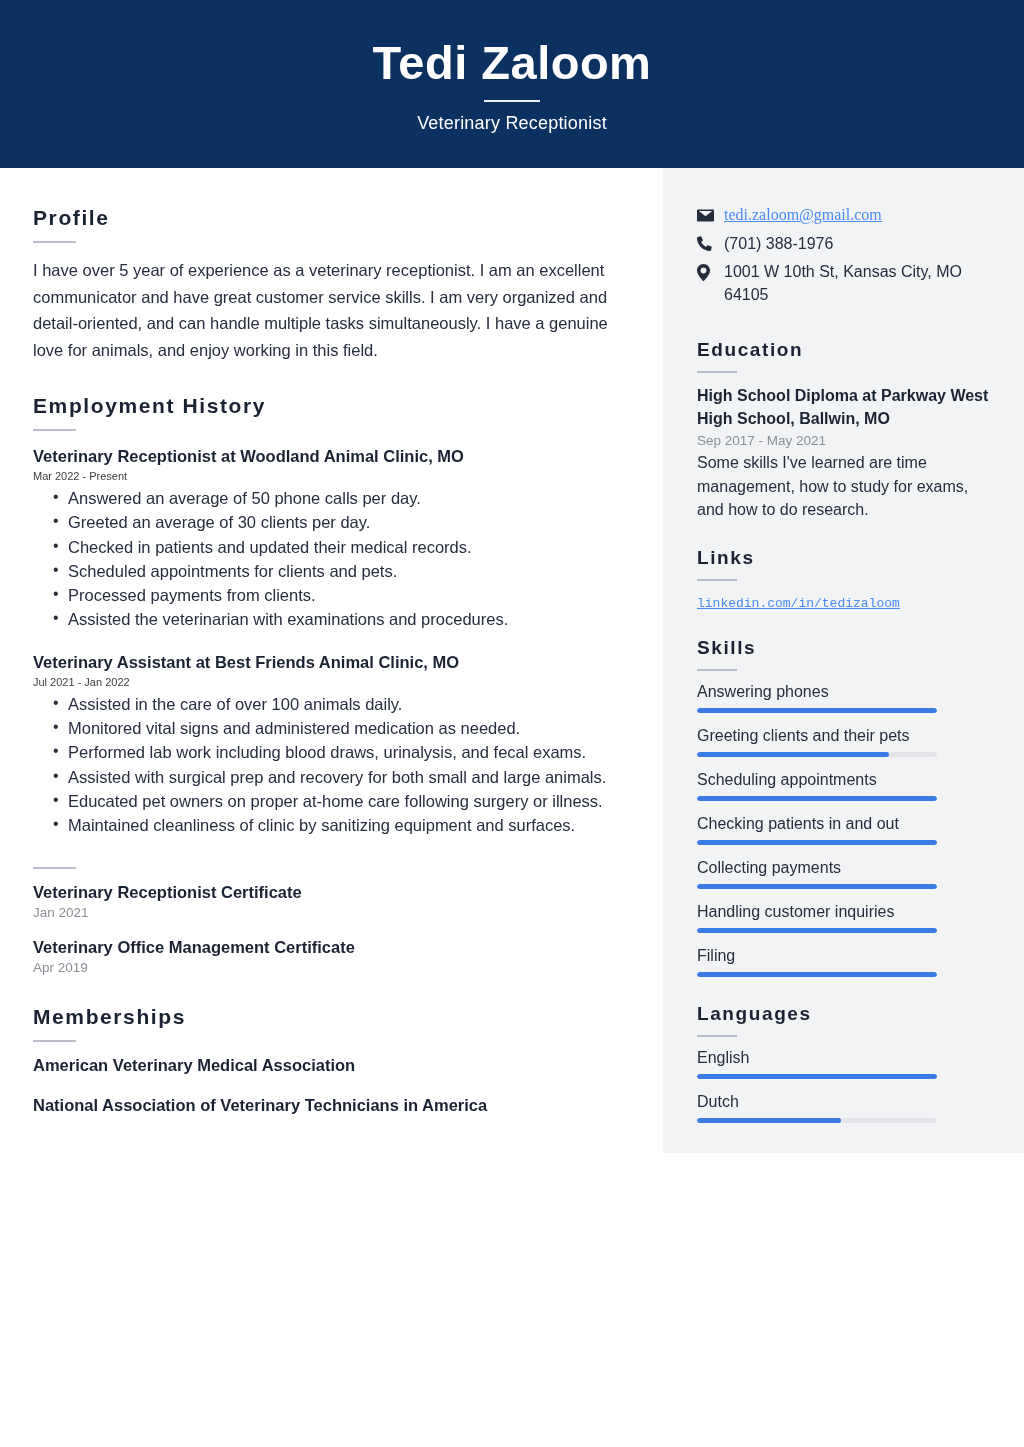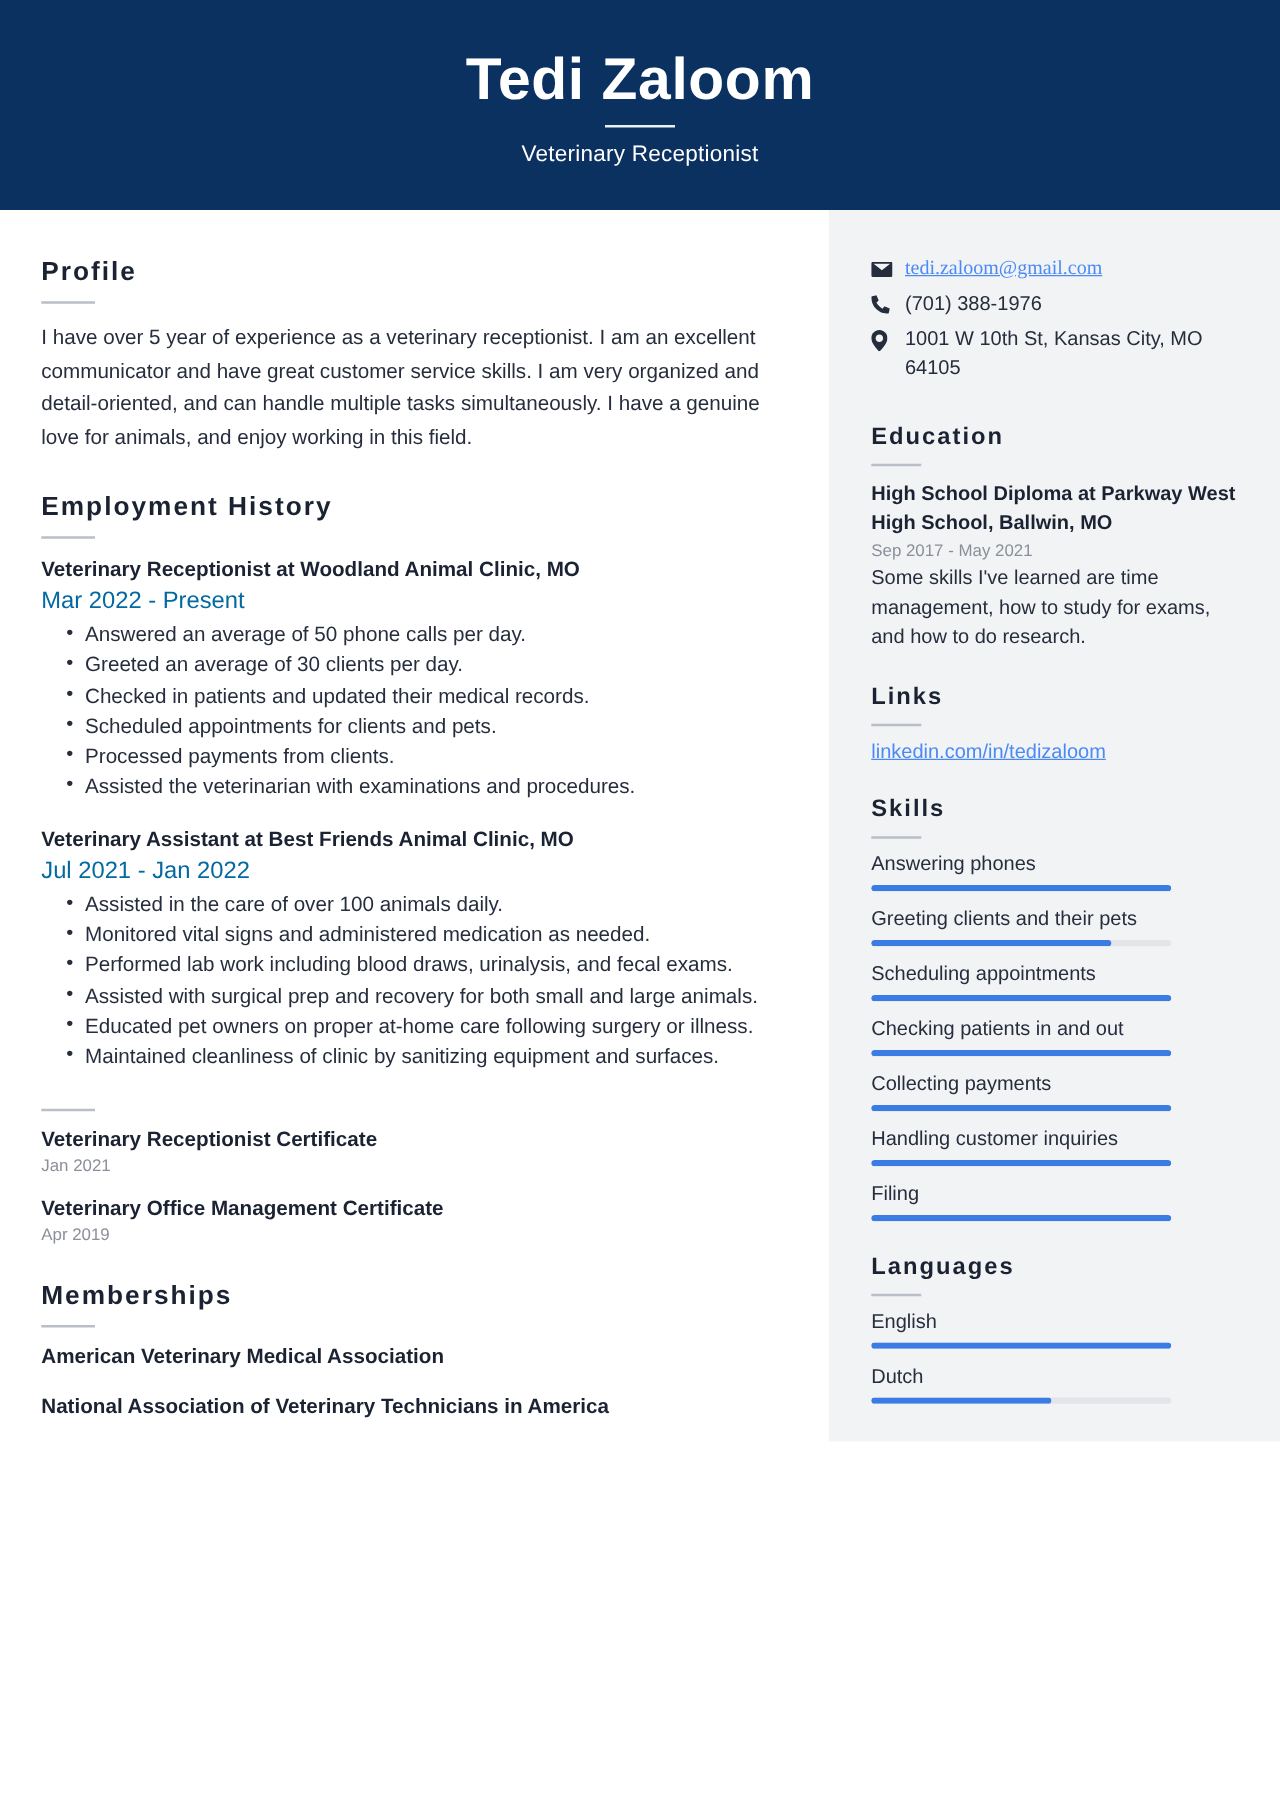--- a/index.html
+++ b/index.html
@@ -116,22 +116,22 @@
   .job:last-child { margin-bottom: 0; }
 
   .job-title {
     font-size: 16.5px;
     font-weight: bold;
     color: #1b2333;
     line-height: 1.35;
   }
 
   .job-dates {
-    font-size: 19px;
-    color: #0369a1;
+    font-size: 11px;
+    color: #404040;
     margin-top: 3px;
     margin-bottom: 4px;
   }
 
   .job-bullets {
     list-style: none;
     margin: 0;
     padding: 0;
   }
 
@@ -225,24 +225,25 @@
   }
 
   .edu-desc {
     font-size: 16px;
     line-height: 1.46;
     color: #262d3d;
   }
 
   
   .side-link {
-    font-size: 16px;
+    font-size: 13px;
     color: #4a8af4;
     text-decoration: underline;
     display: inline-block;
+    font-family: Liberation Mono, monospace;
   }
 
   
   .skill-row { margin-bottom: 14px; }
   .skill-row:last-child { margin-bottom: 0; }
 
   .skill-label {
     font-size: 16px;
     color: #262d3d;
     margin-bottom: 7px;

